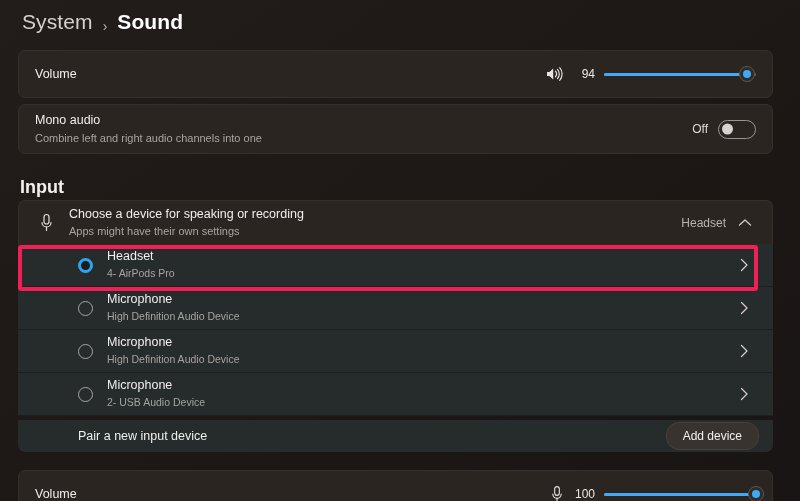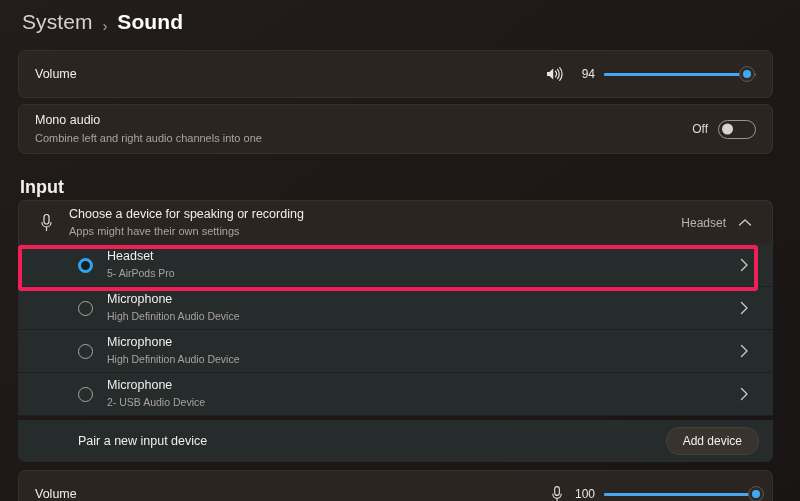--- a/index.html
+++ b/index.html
@@ -259,21 +259,21 @@
     pointer-events: none;
     z-index: 5;
   }
 
   
   #pair-row {
     position: absolute;
     left: 18px;
     top: 420px;
     width: 755px;
-    height: 42px;
+    height: 32px;
     background: #262b2b;
     border-radius: 0 0 7px 7px;
     display: flex;
     align-items: center;
     padding: 0 14px 0 14px;
     box-sizing: border-box;
   }
   .pair-label {
     font-size: 12.5px;
     color: #f0eeec;
@@ -374,21 +374,21 @@
         </span>
       </div>
     </div>
   </div>
 
   <div id="device-list">
       <div class="device-row selected">
         <span class="radio"></span>
         <span class="device-texts">
           <span class="device-title">Headset</span>
-          <span class="device-sub">5- AirPods Pro</span>
+          <span class="device-sub">4- AirPods Pro</span>
         </span>
         <span class="chev-right">
           <svg width="9" height="14" viewBox="0 0 9 14">
             <path d="M1.5 1.5 L7 7 L1.5 12.5" stroke="#cfcbc8" stroke-width="1.3" fill="none" stroke-linecap="round" stroke-linejoin="round"></path>
           </svg>
         </span>
       </div>
       <div class="device-row">
         <span class="radio"></span>
         <span class="device-texts">

